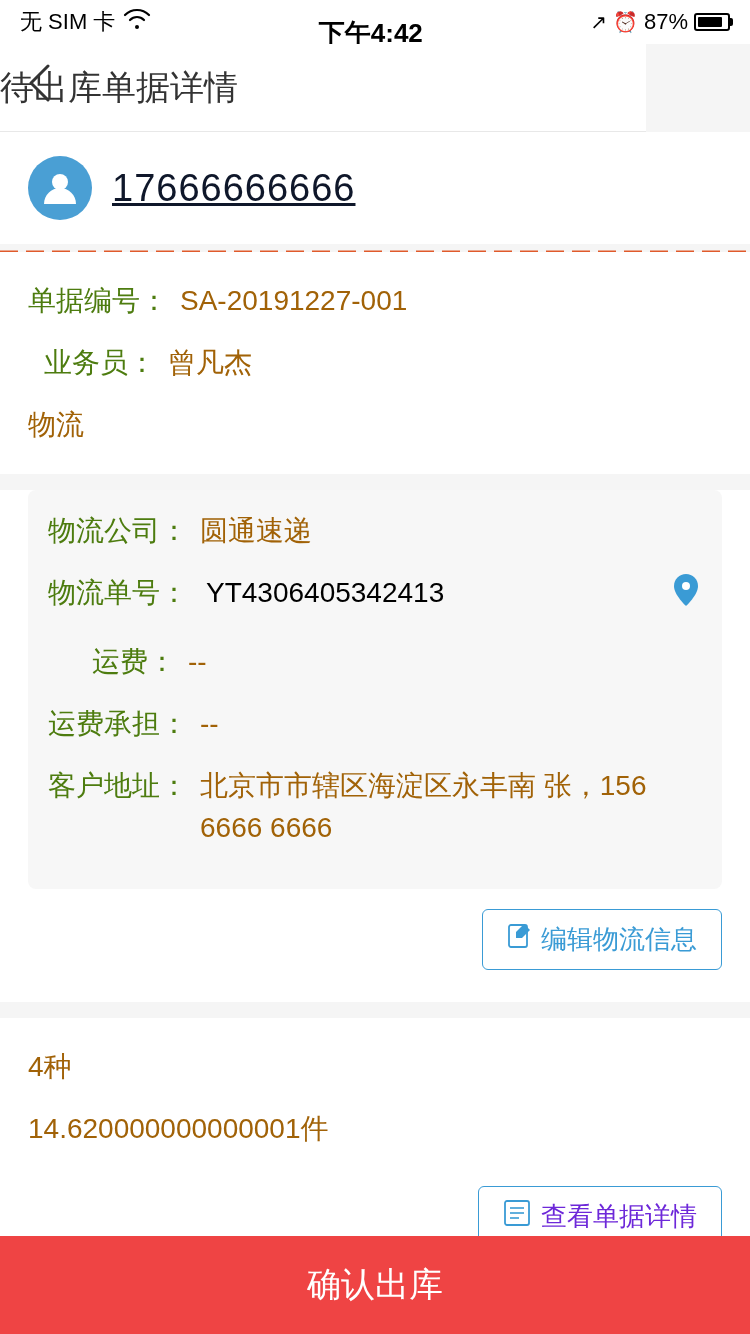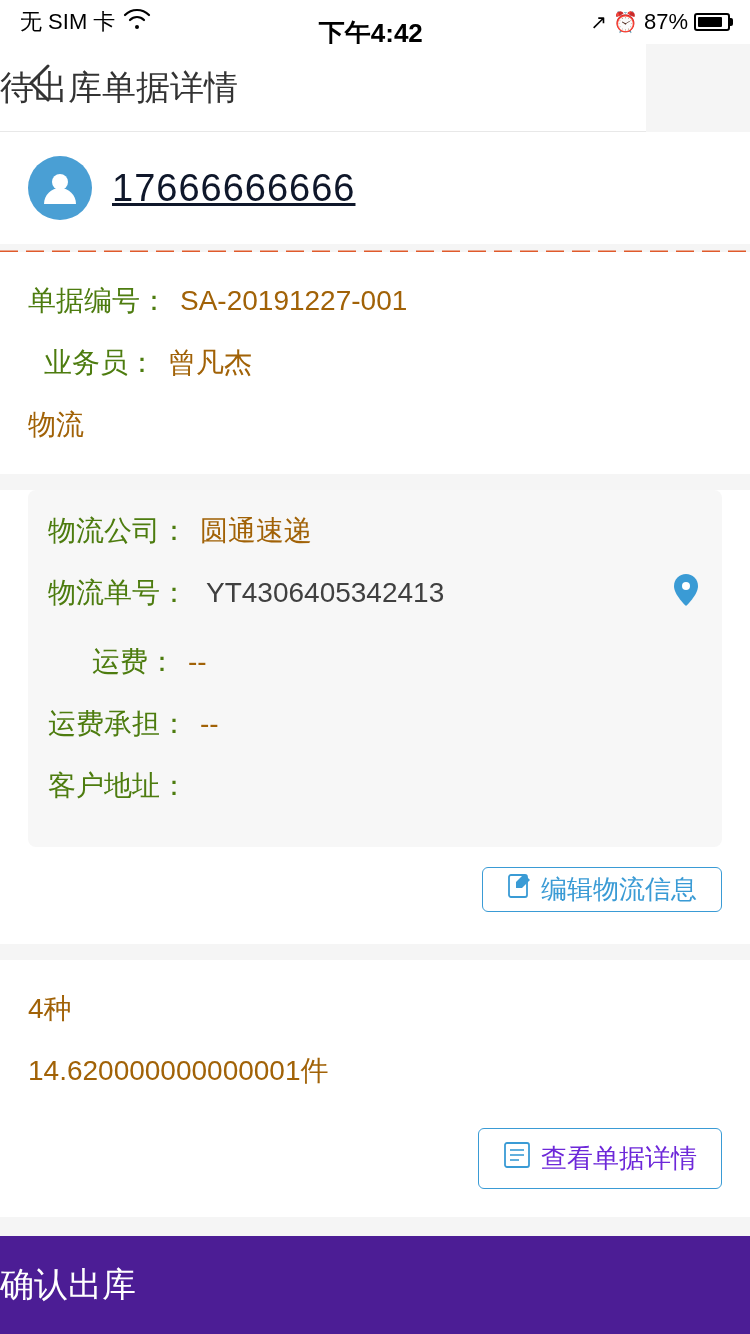--- a/index.html
+++ b/index.html
@@ -165,39 +165,39 @@
       border-radius: 8px;
       padding: 20px 20px;
       margin-bottom: 20px;
     }
 
     .tracking-row {
       display: flex;
       gap: 6px;
     }
     .tracking-number {
-      color: #404040;
+      color: #000000;
     }
     .location-icon {
       margin-left: 12px;
       color: #3a9bd5;
       font-size: 32px;
     }
 
     
     .edit-btn {
       display: flex;
       align-items: center;
       justify-content: flex-end;
       padding: 0 0 8px;
     }
     .edit-btn-inner {
       border: 1px solid #3a9bd5;
       border-radius: 6px;
-      padding: 4px 24px;
+      padding: 12px 24px;
       color: #3a9bd5;
       font-size: 26px;
       display: flex;
       align-items: center;
       gap: 8px;
       cursor: pointer;
     }
 
     
     .separator {
@@ -239,24 +239,24 @@
       background: #f5f5f5;
     }
 
     
     .confirm-btn {
       position: fixed;
       bottom: 0;
       left: 0;
       width: 750px;
       height: 98px;
-      background: #4c1d95;
-      display: flex;
-      align-items: center;
-      justify-content: flex-start;
+      background: #ef4444;
+      display: flex;
+      align-items: center;
+      justify-content: center;
       font-size: 34px;
       font-weight: 500;
       color: #fff;
       cursor: pointer;
     }
   </style>
 </head>
 <body>
 
 <div class="status-bar">
@@ -340,20 +340,21 @@
     <div class="info-row">
       <span class="info-label">运费：</span>
       <span class="info-value">--</span>
     </div>
     <div class="info-row">
       <span class="info-label">运费承担：</span>
       <span class="info-value">--</span>
     </div>
     <div class="info-row">
       <span class="info-label">客户地址：</span>
+      <span class="info-value">北京市市辖区海淀区永丰南  张，156 6666 6666</span>
     </div>
   </div>
 
   <div class="edit-btn">
     <div class="edit-btn-inner">
       <span>
         <svg width="26" height="26" viewBox="0 0 26 26" fill="none">
           <rect x="2" y="2" width="18" height="22" rx="2" stroke="#3a9bd5" stroke-width="1.8"></rect>
           <path d="M17 1l6 6-8 8H9v-6l8-8z" fill="#3a9bd5"></path>
         </svg>

